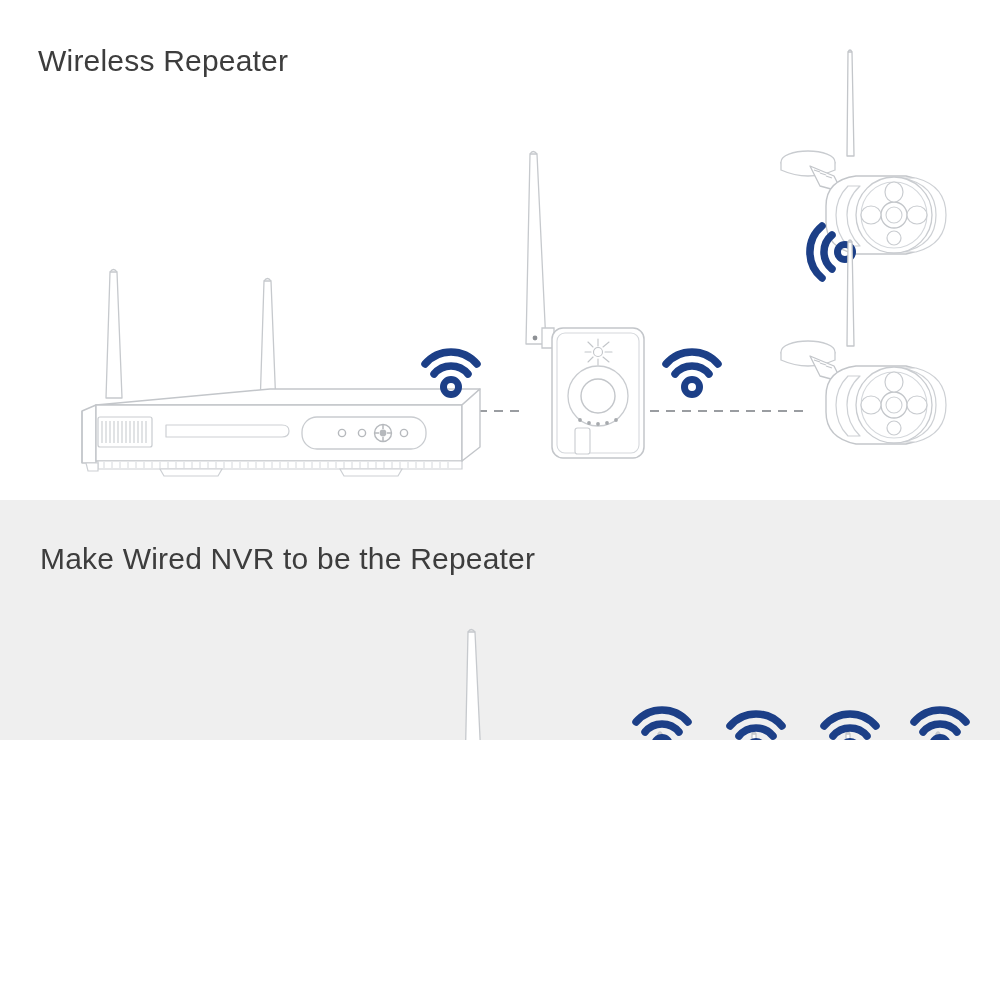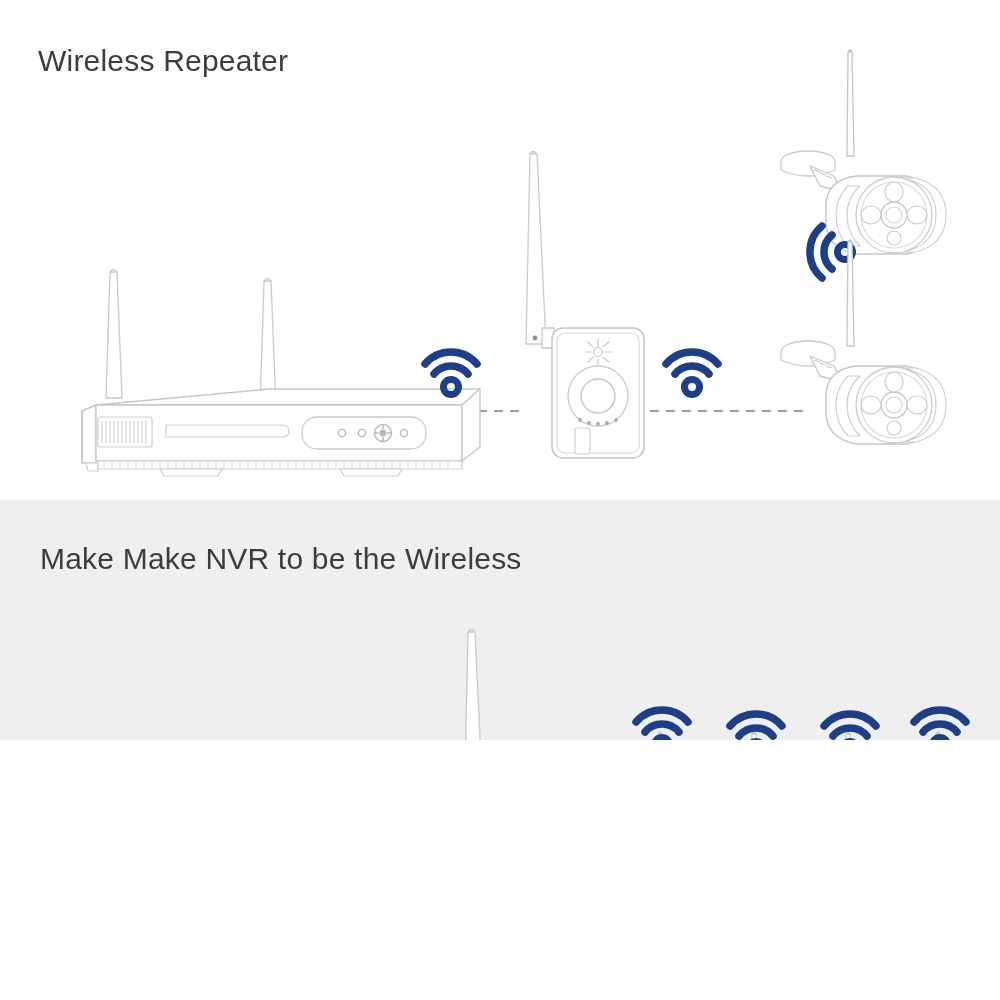--- a/index.html
+++ b/index.html
@@ -62,21 +62,21 @@
 </head>
 <body>
 
 <div id="page">
 
   <div class="panel" id="panel-top"></div>
   <div class="panel" id="panel-bottom"></div>
 
   <div class="panel-heading" id="heading-top">Wireless Repeater</div>
 
-  <div class="panel-heading" id="heading-bottom">Make Make NVR to be the Wireless</div>
+  <div class="panel-heading" id="heading-bottom">Make Wired NVR to be the Repeater</div>
 
   <svg class="svg-layer" viewBox="0 0 1000 1000" xmlns="http://www.w3.org/2000/svg">
     <defs>
       <g id="bullet-camera">
 
         <path d="M 58 -62 L 62 -62 L 64 42 L 57 42 Z" fill="#ffffff" stroke="#c3c6ca" stroke-width="1.3" stroke-linejoin="round"></path>
         <path d="M 58 -62 Q 60 -66 62 -62" fill="none" stroke="#c3c6ca" stroke-width="1.3"></path>
 
         <ellipse cx="18" cy="48" rx="27" ry="11" fill="#ffffff" stroke="#c9ccd0" stroke-width="1.3"></ellipse>
         <path d="M -9 48 L -9 56 Q 18 68 45 56 L 45 48" fill="#ffffff" stroke="#c9ccd0" stroke-width="1.3"></path>

